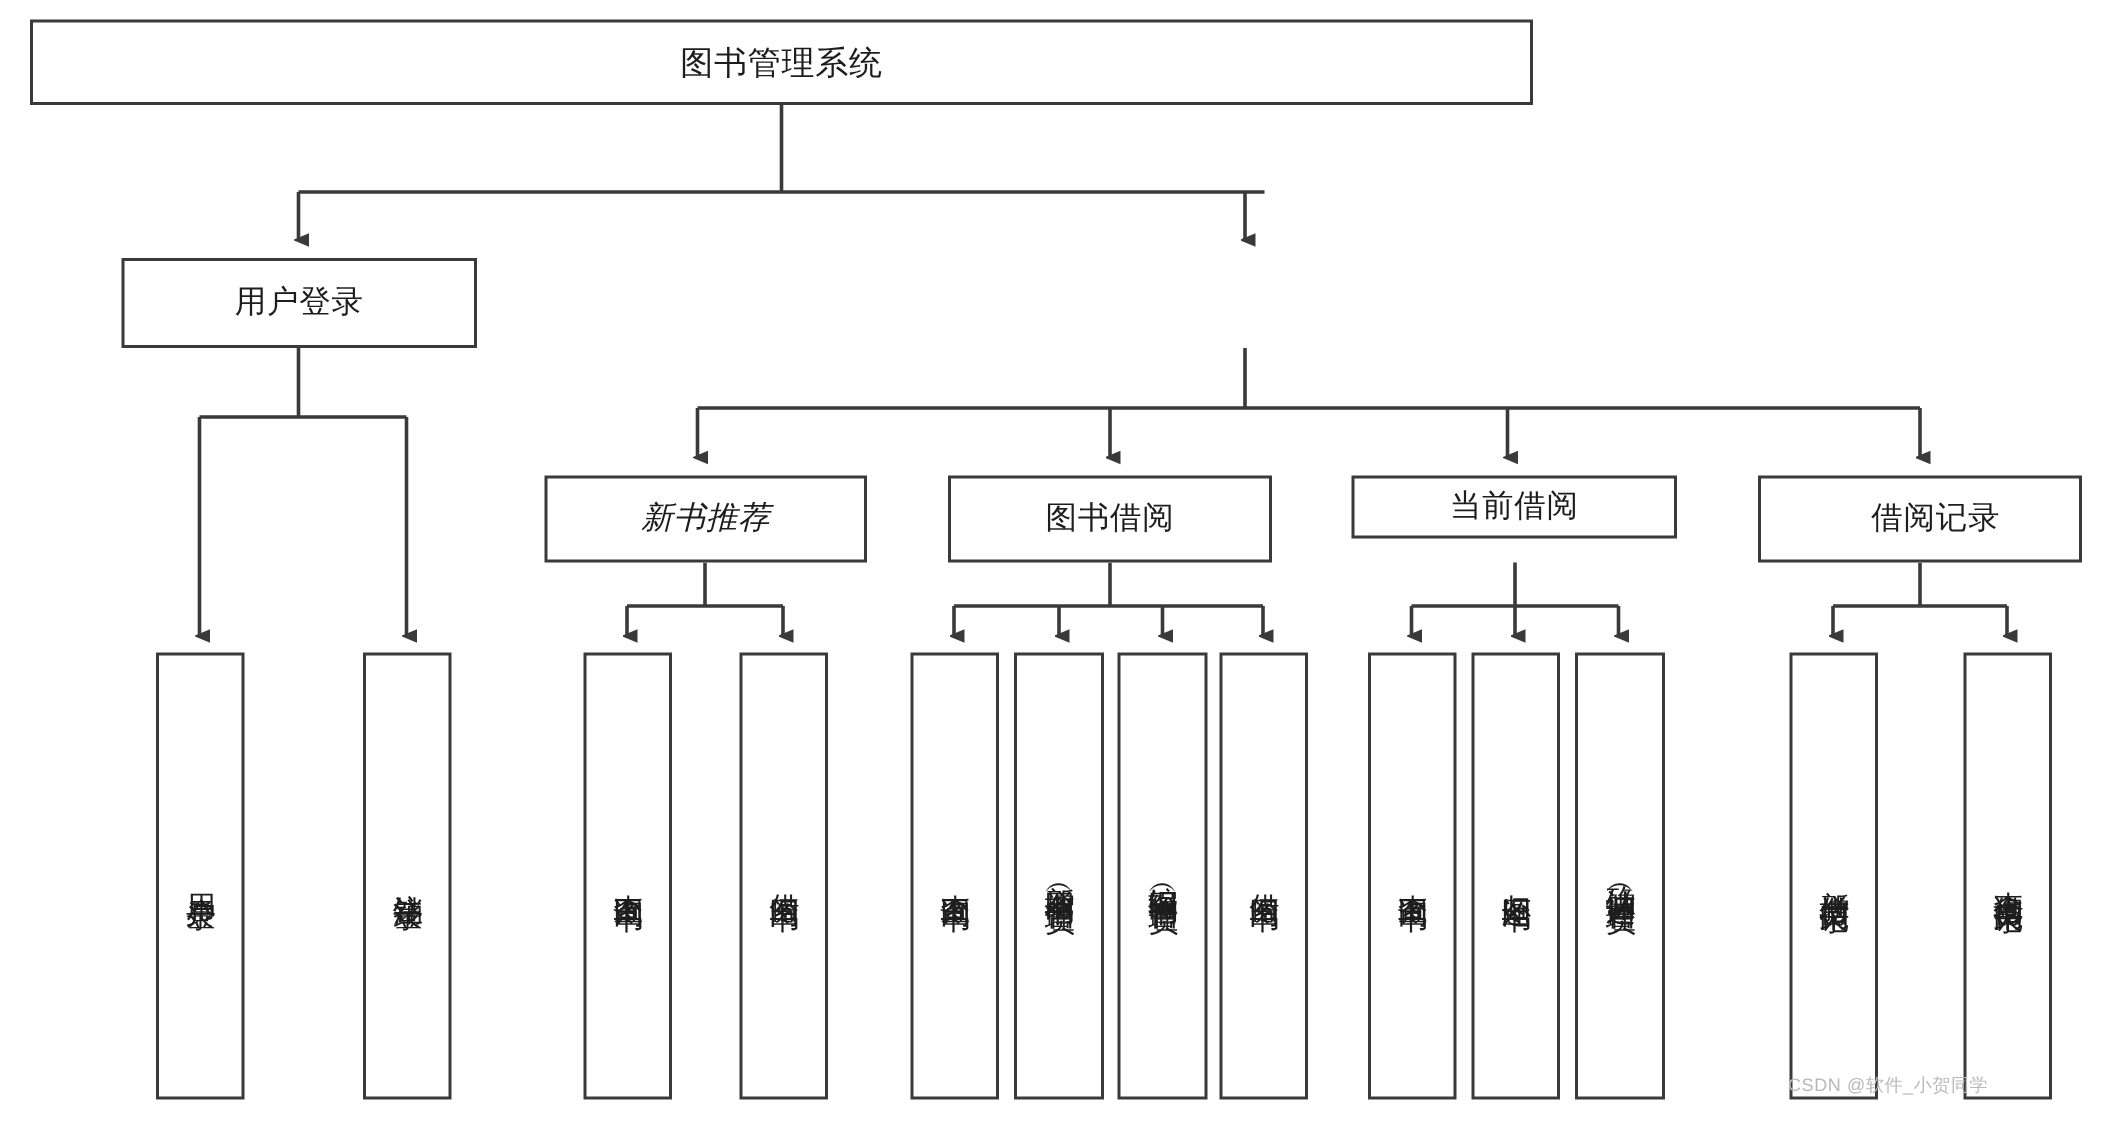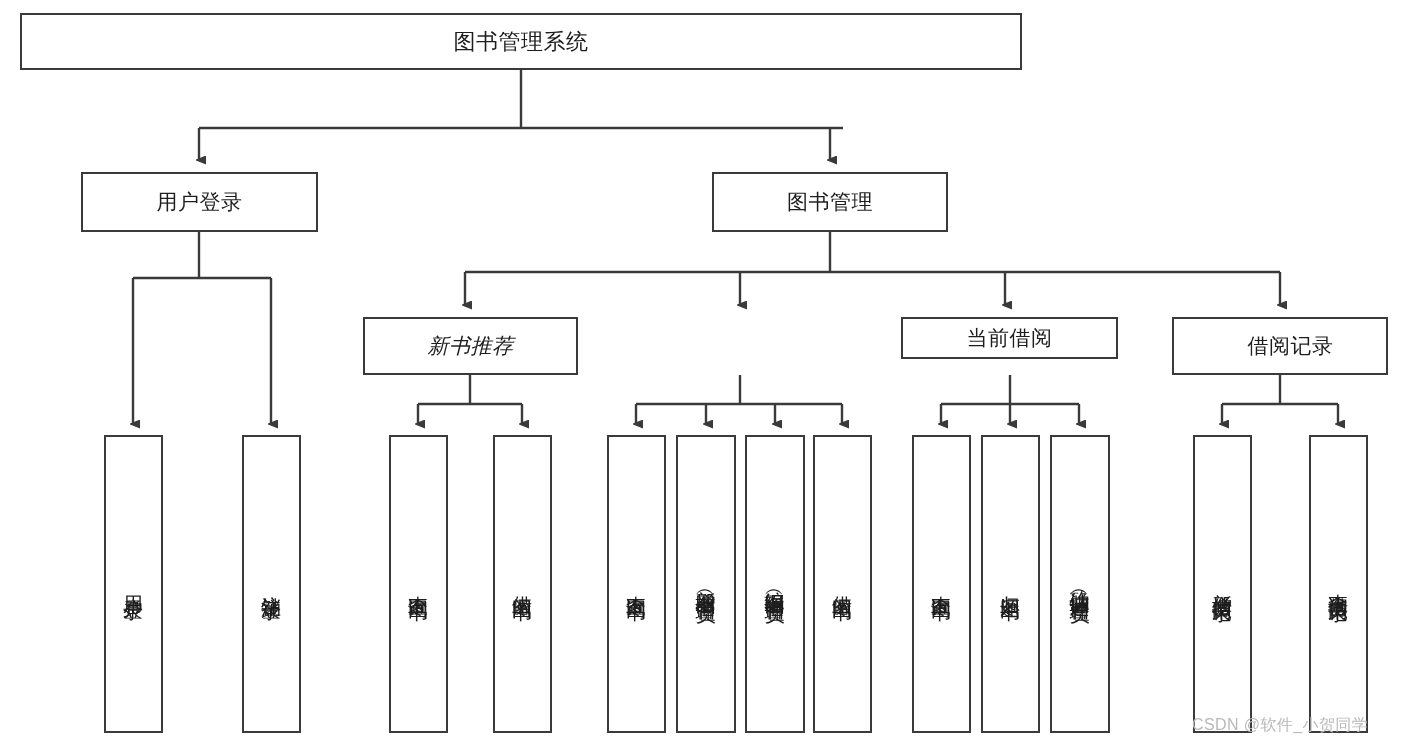--- a/index.html
+++ b/index.html
@@ -48,21 +48,21 @@
     letter-spacing: 2px;
     line-height: 1;
     font-size: 20px;
   }
   .node.root .node-label {
     font-size: 22px;
   }
   .watermark {
     position: absolute;
     color: #b9b9b9;
-    font-size: 16px;
+    font-size: 12px;
     white-space: nowrap;
     z-index: 6;
     letter-spacing: 0.4px;
   }
 </style>
 </head>
 <body>
 
 <div id="canvas">
 
@@ -116,26 +116,26 @@
     </g>
   </svg>
 
   <div class="node root" style="left:20px; top:13px; width:1002px; height:57px;">
     <span class="node-label">图书管理系统</span>
   </div>
 
   <div class="node" style="left:81px; top:172px; width:237px; height:60px;">
     <span class="node-label">用户登录</span>
   </div>
-  <div class="node" style="left:712px; top:172px; width:236px; height:60px;">
-    <span class="node-label">图书管理</span>
-  </div>
 
   <div class="node" style="left:363px; top:317px; width:215px; height:58px;font-style:italic;">
     <span class="node-label">新书推荐</span>
+  </div>
+  <div class="node" style="left:632px; top:317px; width:216px; height:58px;">
+    <span class="node-label">图书借阅</span>
   </div>
   <div class="node" style="left:901px; top:317px; width:217px; height:42px;">
     <span class="node-label">当前借阅</span>
   </div>
   <div class="node" style="left:1172px; top:317px; width:216px; height:58px;padding-left:21px;">
     <span class="node-label">借阅记录</span>
   </div>
 
   <div class="node vertical" style="left:104px; top:435px; width:59px; height:298px;">
     <span class="node-label">用户登录</span>

